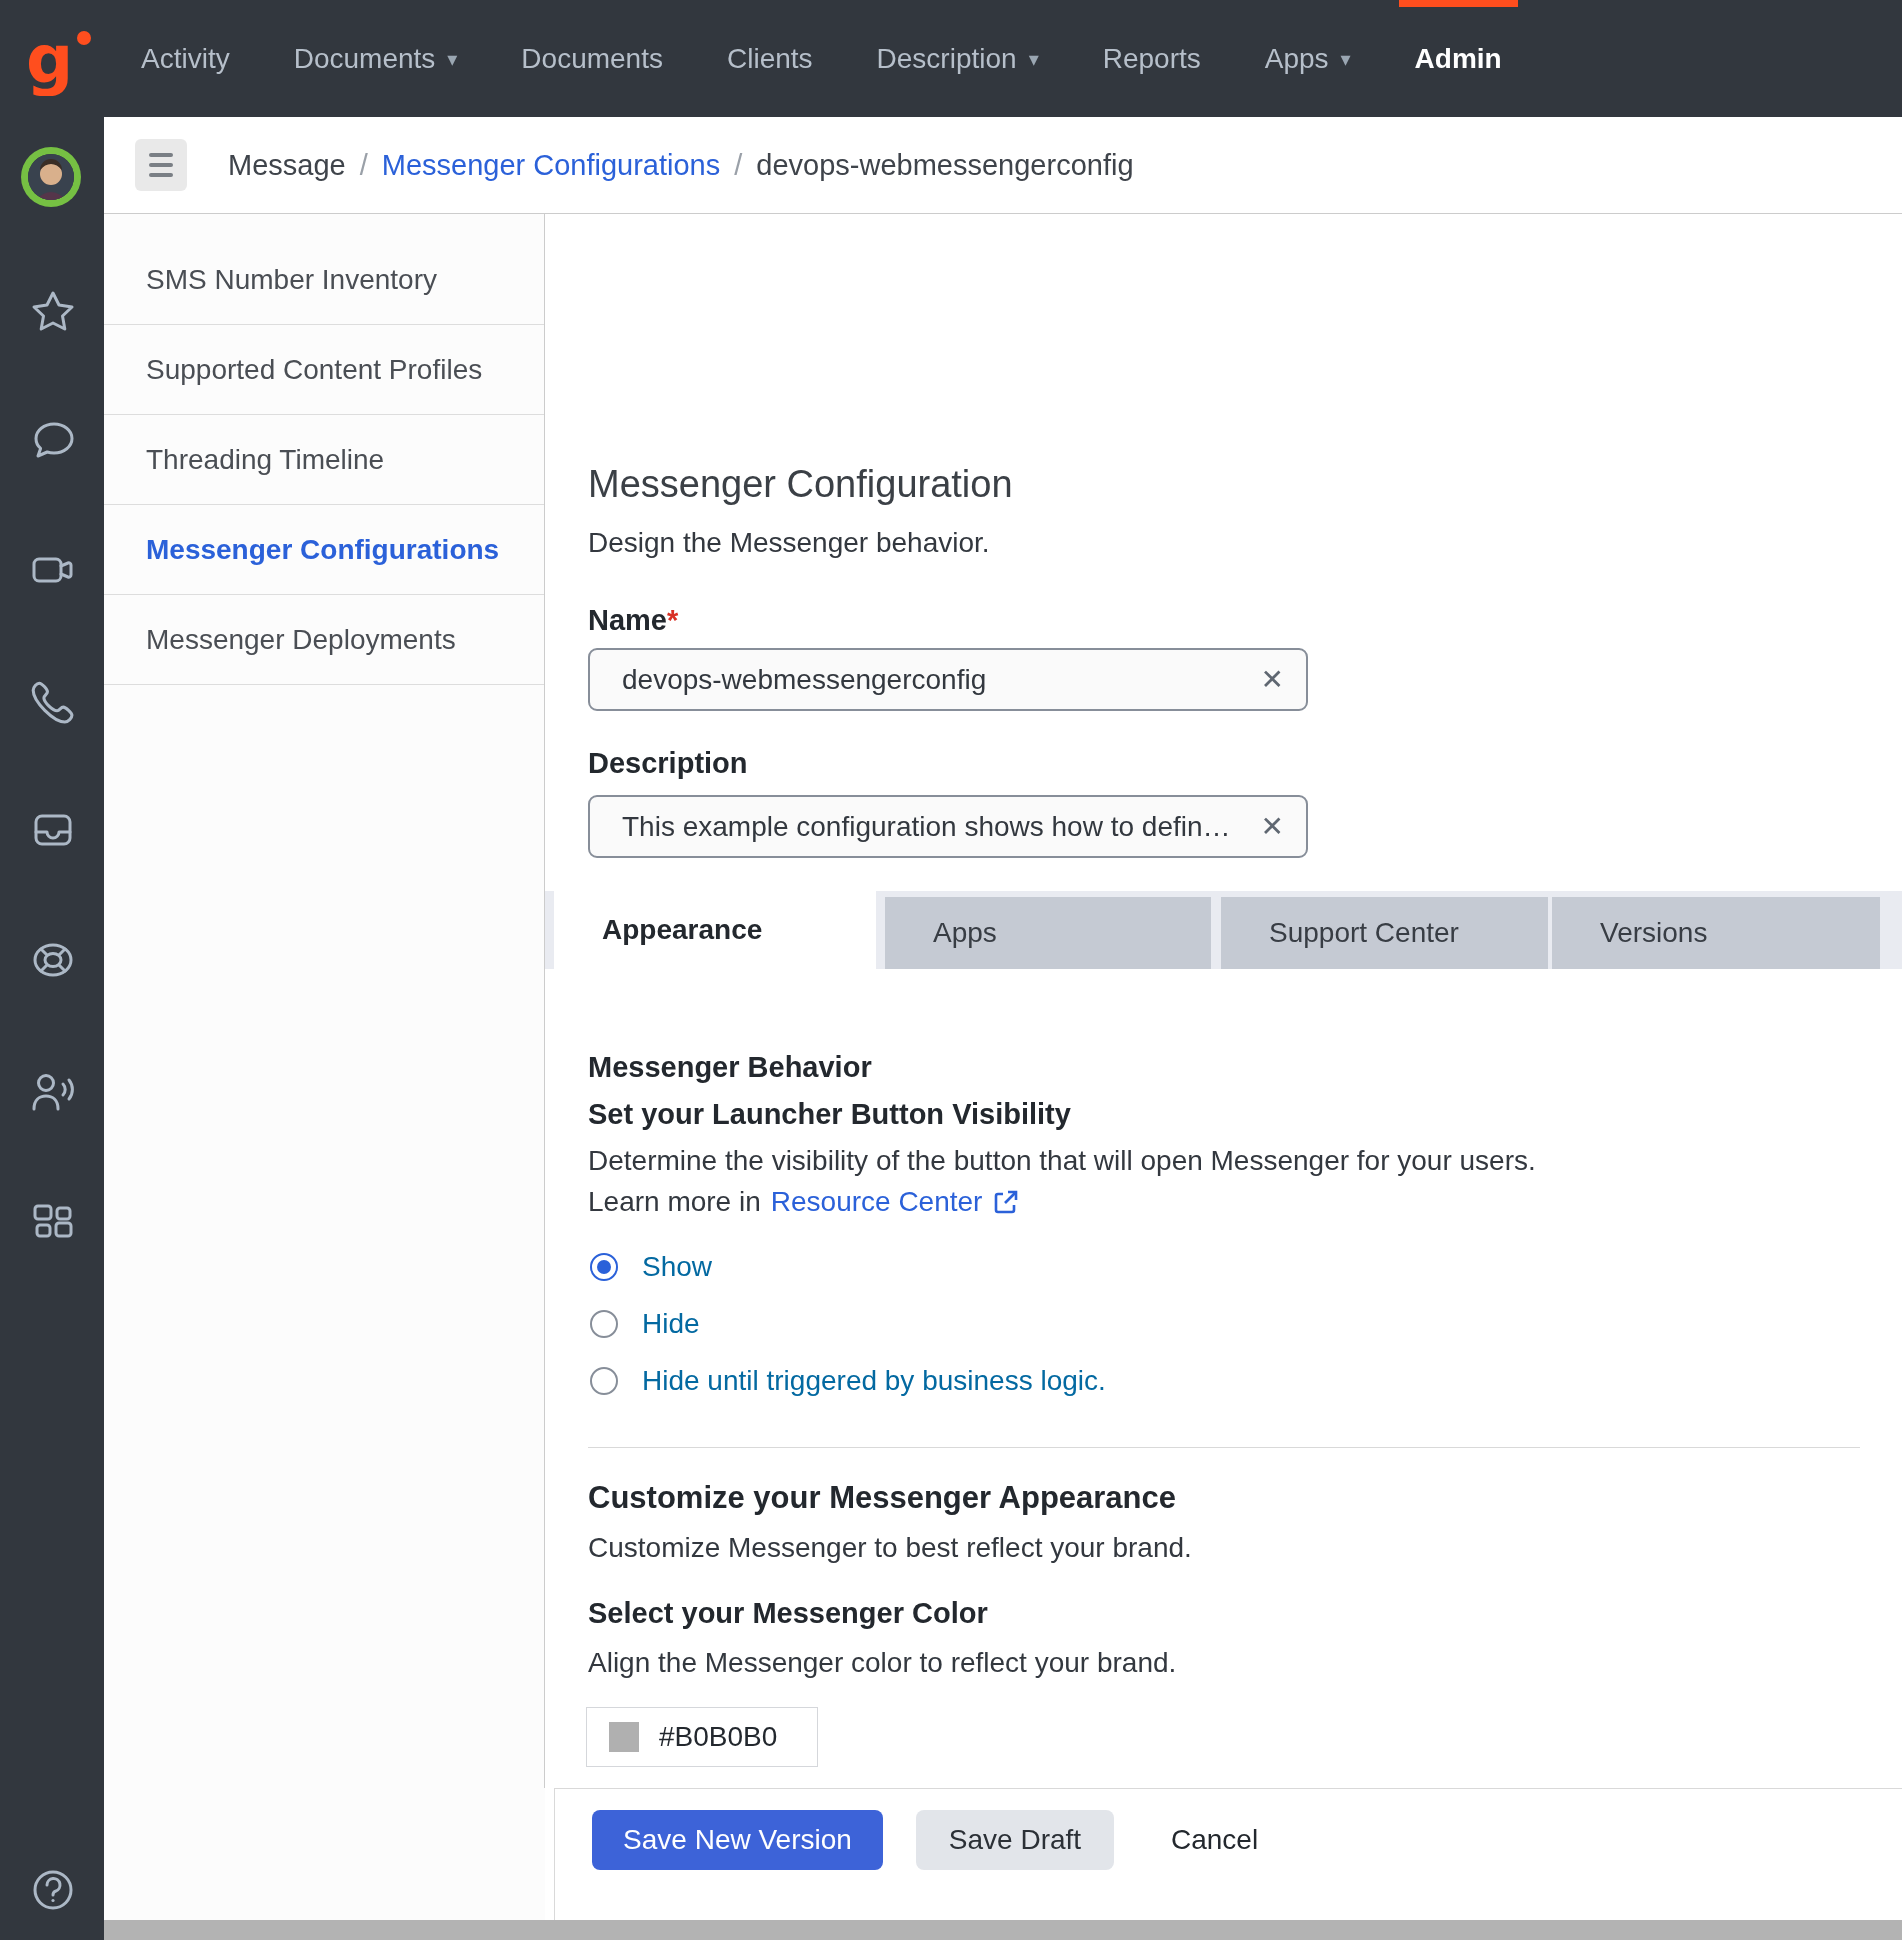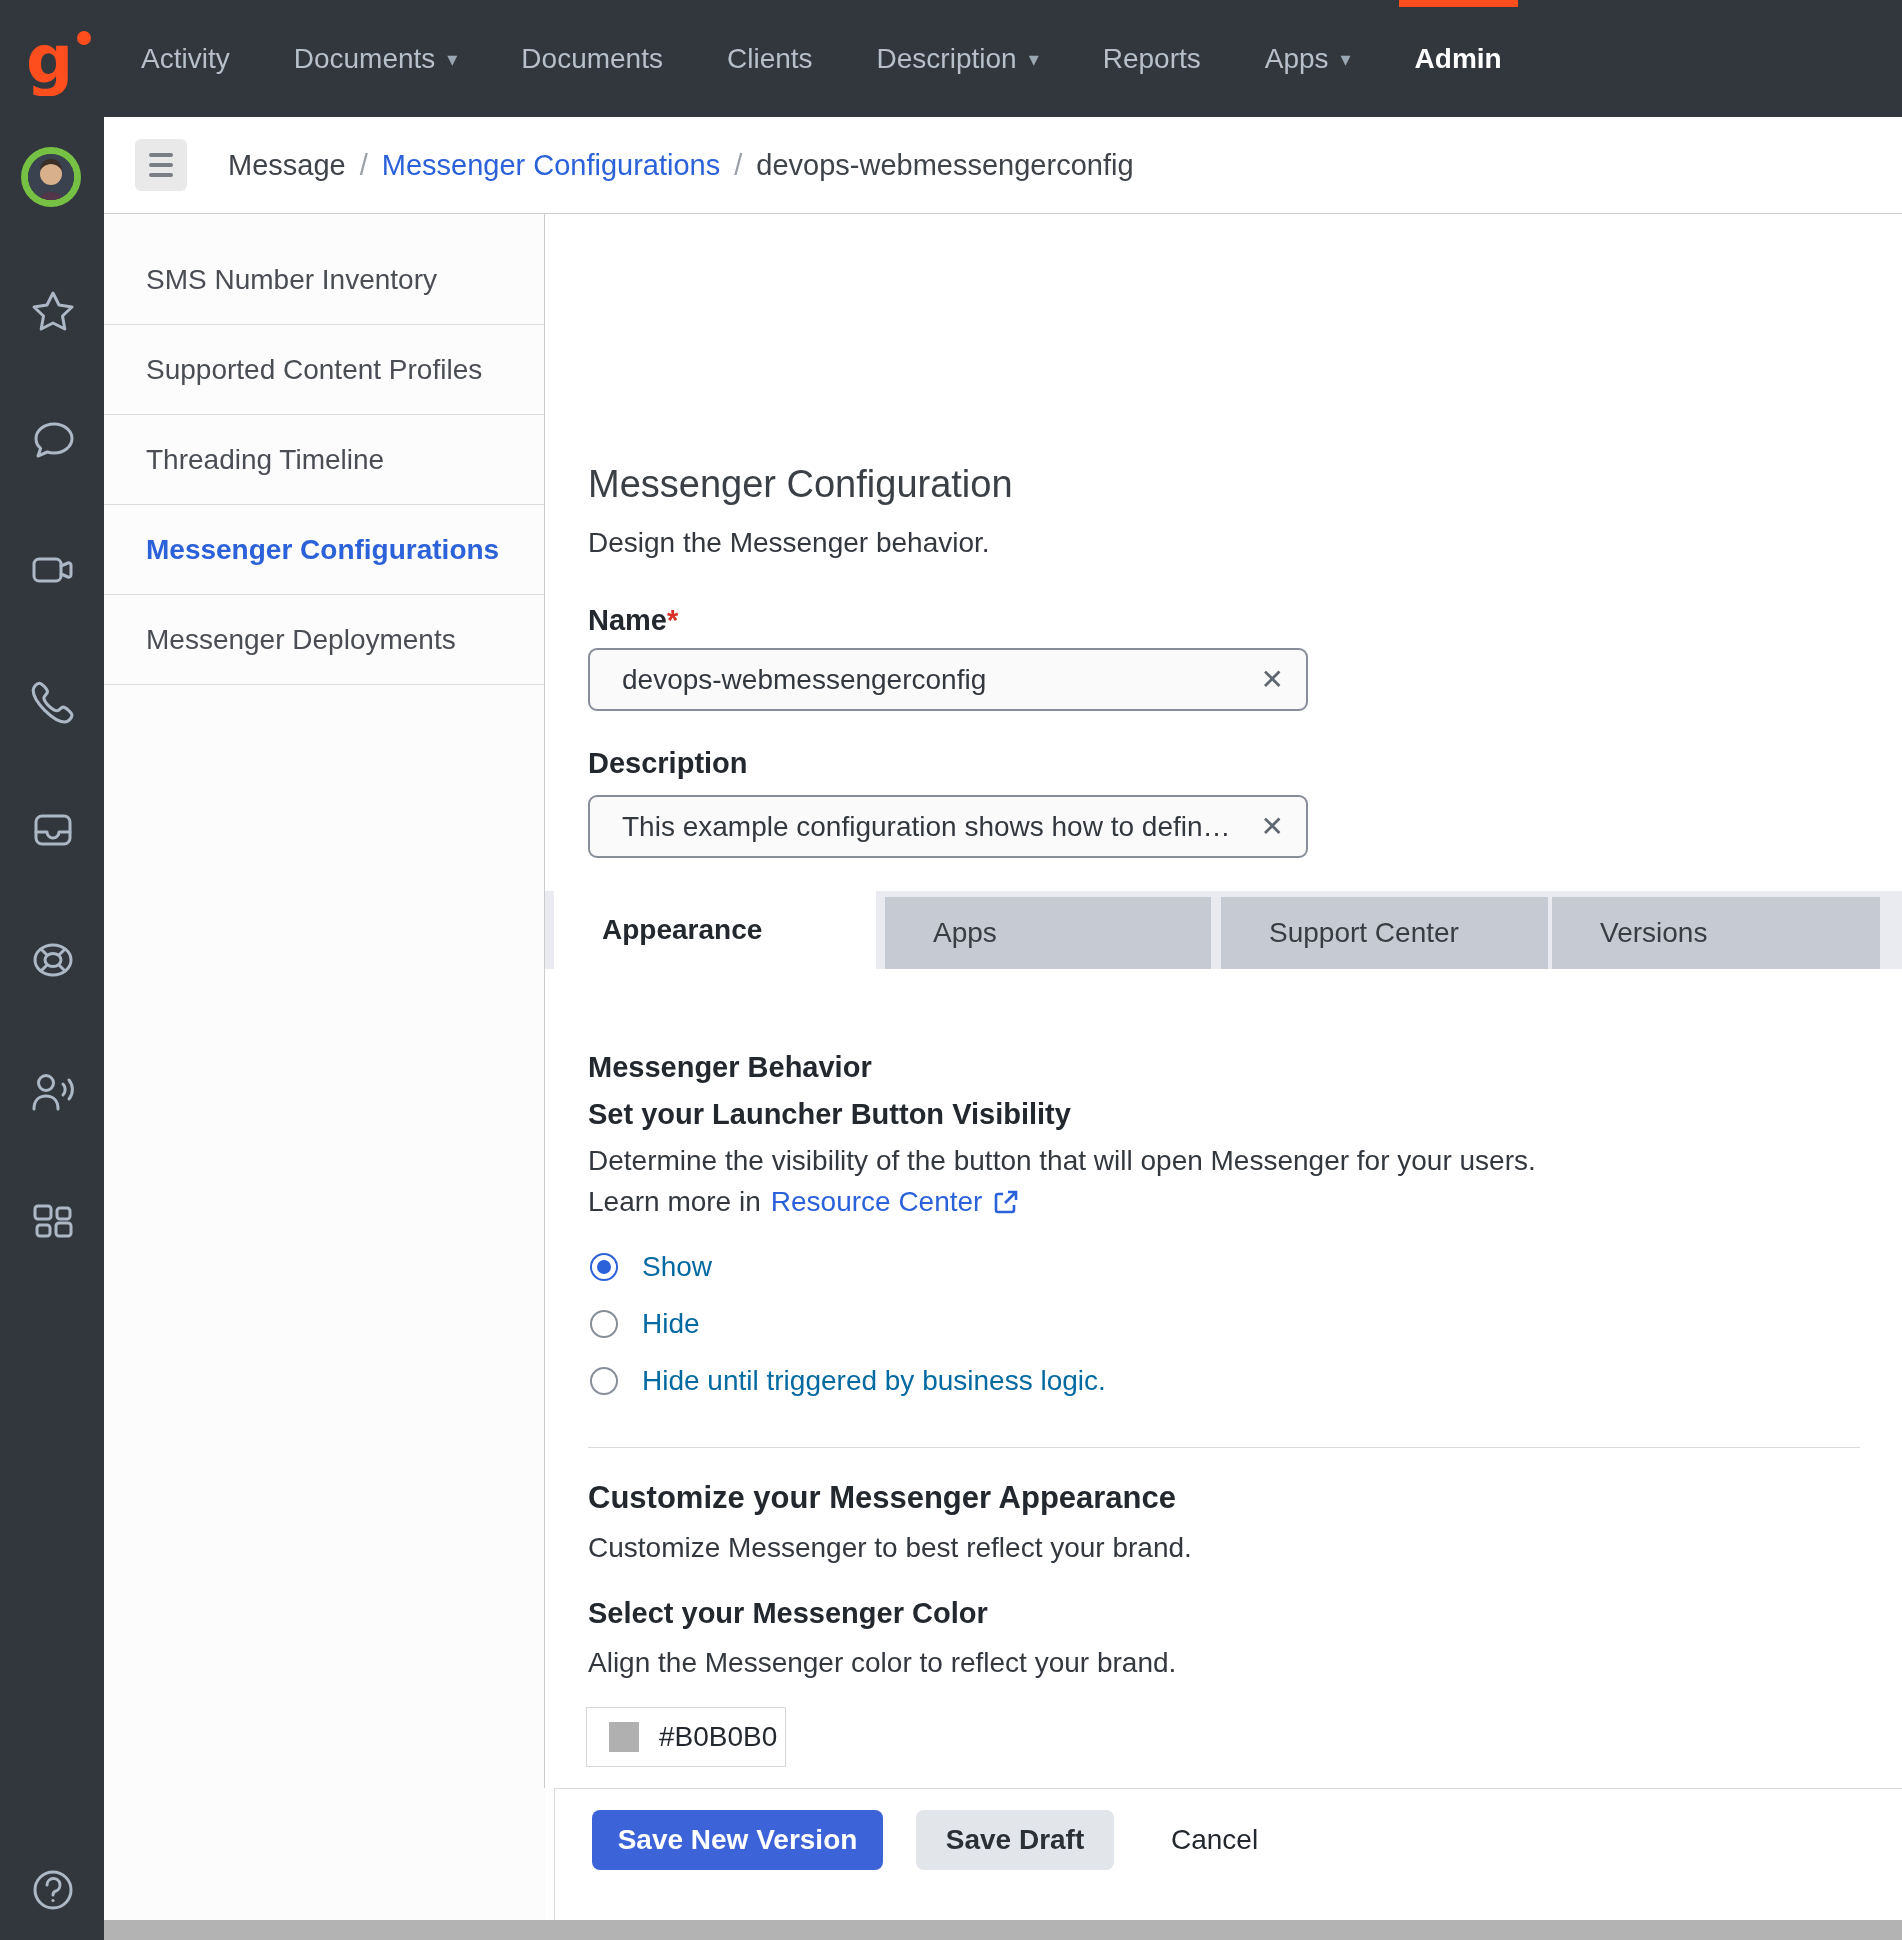--- a/index.html
+++ b/index.html
@@ -74,28 +74,28 @@
   .ext-ic svg { width:28px; height:28px; stroke:#2B61D9; fill:none; stroke-width:2.6; }
 
   .radio-row { position:absolute; left:45px; display:flex; align-items:center; gap:24px; cursor:pointer; }
   .radio-dot { width:28px; height:28px; border-radius:50%; border:2px solid #878E99; background:#fff; position:relative; flex:0 0 28px; }
   .radio-row.selected .radio-dot { border:2px solid #2B61D9; }
   .radio-row.selected .radio-dot::after { content:""; position:absolute; left:5px; top:5px; width:14px; height:14px; border-radius:50%; background:#2B61D9; }
   .radio-lb { font-size:28px; color:#0369a1; }
 
   .hdivider { position:absolute; left:43px; width:1272px; height:1px; background:#D9D9D9; }
 
-  .color-box { position:absolute; left:41px; top:1493px; width:200px; height:60px; background:#FFFFFF; border:1px solid #D5D7DB; display:flex; align-items:center; gap:20px; padding-left:22px; cursor:pointer; }
+  .color-box { position:absolute; left:41px; top:1493px; width:232px; height:60px; background:#FFFFFF; border:1px solid #D5D7DB; display:flex; align-items:center; gap:20px; padding-left:22px; cursor:pointer; }
   .swatch { width:30px; height:30px; }
   .color-val { font-size:28px; color:#23282E; }
 
   
   .bottomleft { position:absolute; left:104px; top:1788px; width:441px; height:132px; background:#FCFCFC; z-index:4; }
   .footer { position:absolute; left:554px; top:1788px; width:1348px; height:132px; background:#FFFFFF; border-top:1px solid #D9D9D9; border-left:1px solid #D9D9D9; z-index:6; }
-  .btn { position:absolute; top:21px; height:60px; border:none; border-radius:8px; font-size:28px; font-weight:bold; font-family:inherit; cursor:pointer; }
+  .btn { position:absolute; top:21px; height:60px; border:none; border-radius:8px; font-size:28px; font-weight:normal; font-family:inherit; cursor:pointer; }
   .btn-primary { left:37px; width:291px; background:#3D63D8; color:#FFFFFF; }
   .btn-secondary { left:361px; width:198px; background:#E2E5EA; color:#2B3036; }
   .btn-link { position:absolute; left:616px; top:21px; height:60px; background:none; border:none; font-size:28px; color:#23282E; font-family:inherit; cursor:pointer; }
 
   .hscroll { position:absolute; left:104px; top:1920px; width:1798px; height:20px; background:#B3B3B3; z-index:11; }
 </style>
 </head>
 <body>
 
 <div class="screen">

